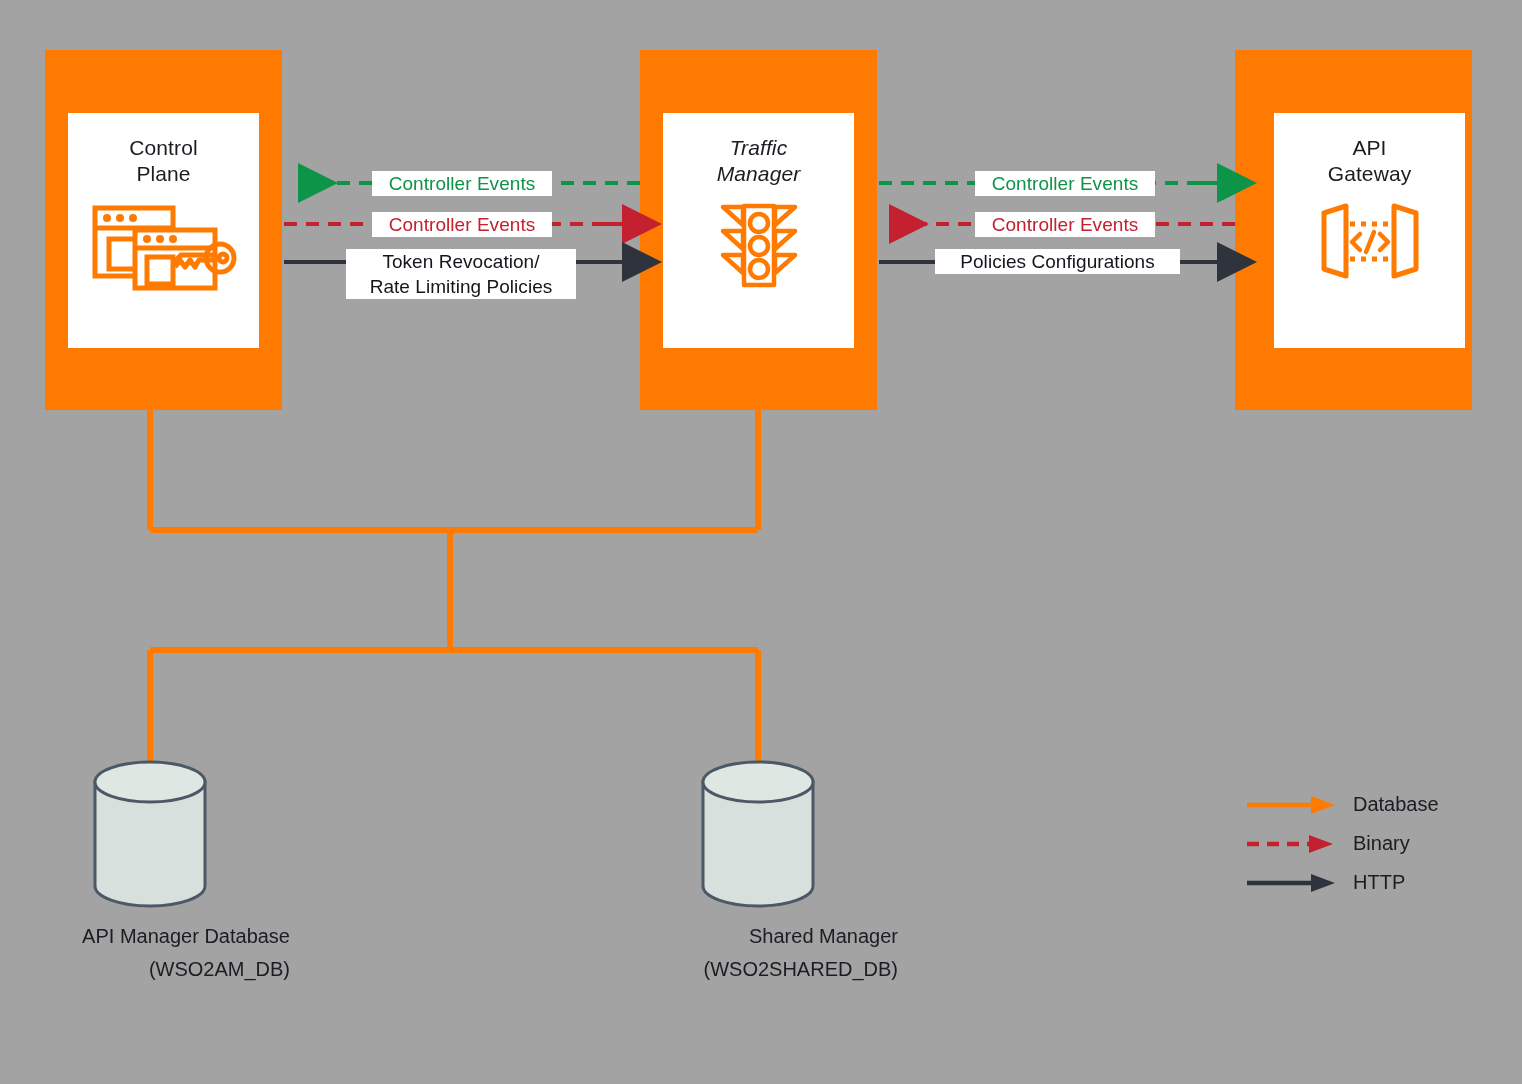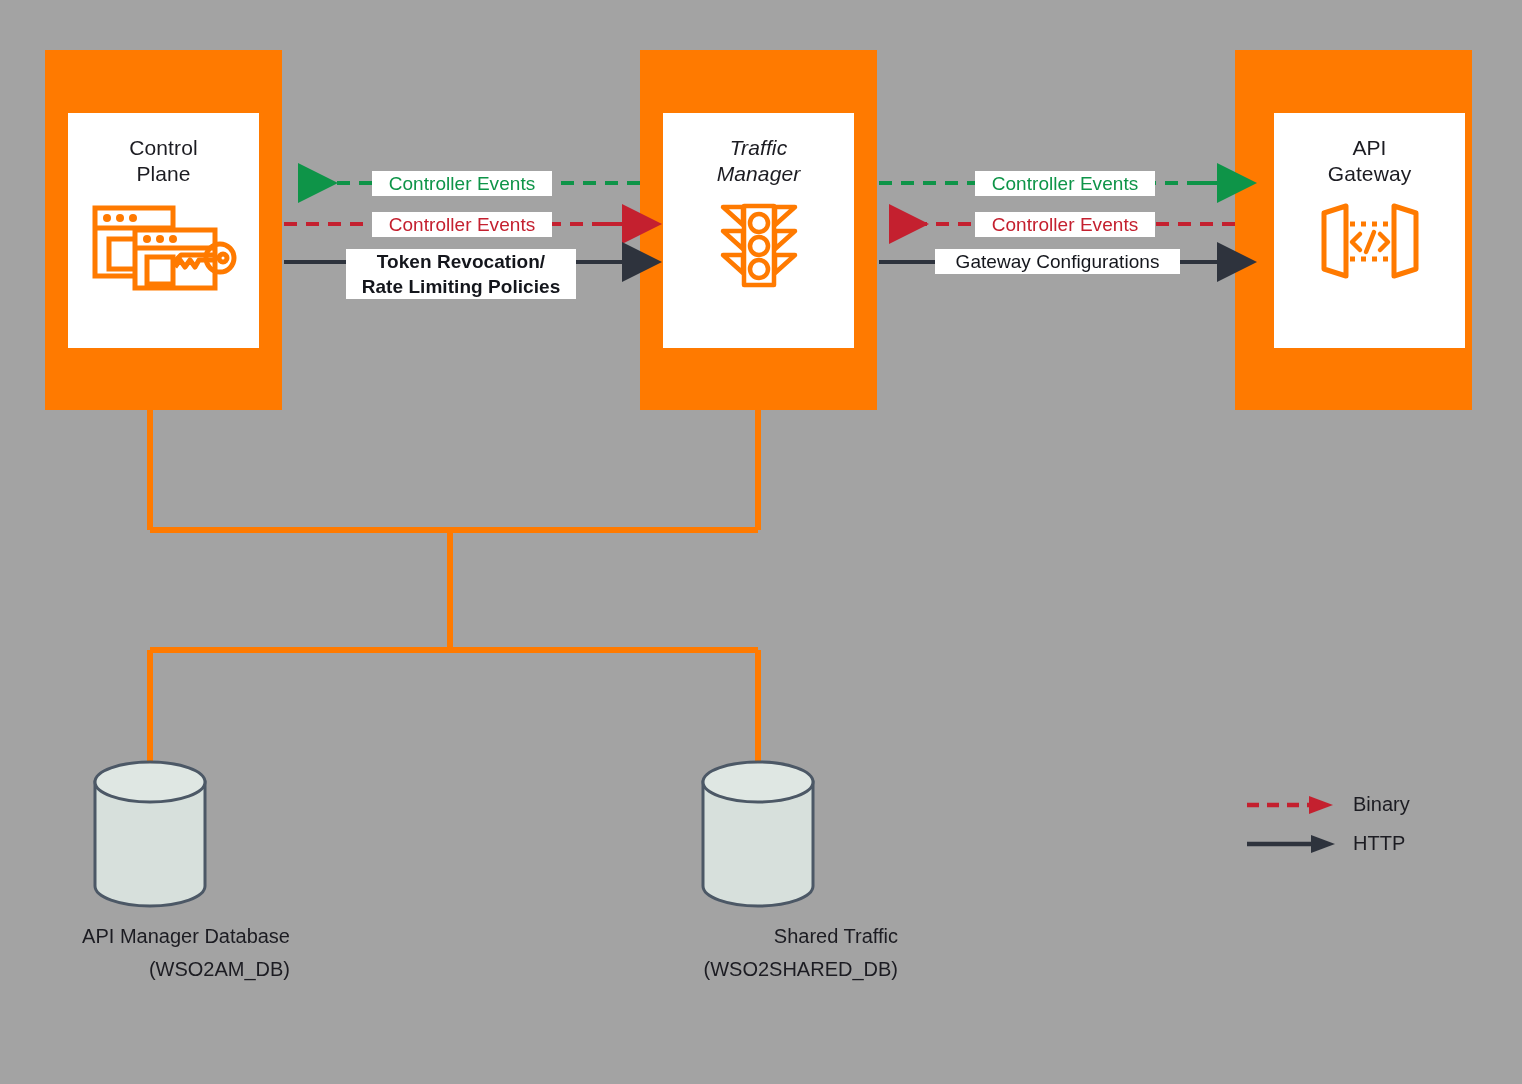--- a/index.html
+++ b/index.html
@@ -265,50 +265,59 @@
     <g>
       <line x1="879" y1="262" x2="940" y2="262" stroke="#2E333D" stroke-width="4"></line>
       <line x1="1175" y1="262" x2="1221" y2="262" stroke="#2E333D" stroke-width="4" marker-end="url(#ah-dark-r)"></line>
     </g>
   </svg>
 
   <div class="edge-label lbl-jms" style="left:372px; top:171px; width:180px; background:#ffffff;">Controller Events</div>
 
   <div class="edge-label lbl-binary" style="left:372px; top:212px; width:180px; background:#ffffff;">Controller Events</div>
 
-  <div class="edge-label lbl-http" style="left:346px; top:249px; width:230px; background:#ffffff;font-weight:bold;">Token Revocation/
+  <div class="edge-label lbl-http" style="left:346px; top:249px; width:230px; background:#ffffff;">Token Revocation/
 Rate Limiting Policies</div>
 
   <div class="edge-label lbl-jms" style="left:975px; top:171px; width:180px; background:#ffffff;">Controller Events</div>
 
   <div class="edge-label lbl-binary" style="left:975px; top:212px; width:180px; background:#ffffff;">Controller Events</div>
 
-  <div class="edge-label lbl-http" style="left:935px; top:249px; width:245px; background:#ffffff;">Gateway Configurations</div>
+  <div class="edge-label lbl-http" style="left:935px; top:249px; width:245px; background:#ffffff;">Policies Configurations</div>
 
   <svg class="svg-layer" viewBox="0 0 1522 1084" xmlns="http://www.w3.org/2000/svg">
 
     <g>
       <path d="M95,782 L95,886 A55,20 0 0 0 205,886 L205,782 Z" fill="#D7E0DC" stroke="#4C5866" stroke-width="3"></path>
       <ellipse cx="150" cy="782" rx="55" ry="20" fill="#DFE7E3" stroke="#4C5866" stroke-width="3"></ellipse>
     </g>
 
     <g>
       <path d="M703,782 L703,886 A55,20 0 0 0 813,886 L813,782 Z" fill="#D7E0DC" stroke="#4C5866" stroke-width="3"></path>
       <ellipse cx="758" cy="782" rx="55" ry="20" fill="#DFE7E3" stroke="#4C5866" stroke-width="3"></ellipse>
     </g>
   </svg>
 
   <div class="db-label" style="left:10px; top:920px; width:280px;">API Manager Database
 (WSO2AM_DB)</div>
 
-  <div class="db-label" style="left:618px; top:920px; width:280px;">Shared Traffic
+  <div class="db-label" style="left:618px; top:920px; width:280px;">Shared Manager
 (WSO2SHARED_DB)</div>
 
   <div class="legend">
 
+    <div class="legend-row">
+      <span class="legend-swatch">
+        <svg width="92" height="22" viewBox="0 0 92 22" xmlns="http://www.w3.org/2000/svg">
+          <line x1="2" y1="11" x2="68" y2="11" stroke="#FF7A00" stroke-width="4.5"></line>
+          <path d="M66,2 L90,11 L66,20 Z" fill="#FF7A00"></path>
+        </svg>
+      </span>
+      <span class="legend-text">Database</span>
+    </div>
 
     <div class="legend-row">
       <span class="legend-swatch">
         <svg width="92" height="22" viewBox="0 0 92 22" xmlns="http://www.w3.org/2000/svg">
           <line x1="2" y1="11" x2="66" y2="11" stroke="#C4202F" stroke-width="4.5" stroke-dasharray="12 8"></line>
           <path d="M64,2 L88,11 L64,20 Z" fill="#C4202F"></path>
         </svg>
       </span>
       <span class="legend-text">Binary</span>
     </div>

